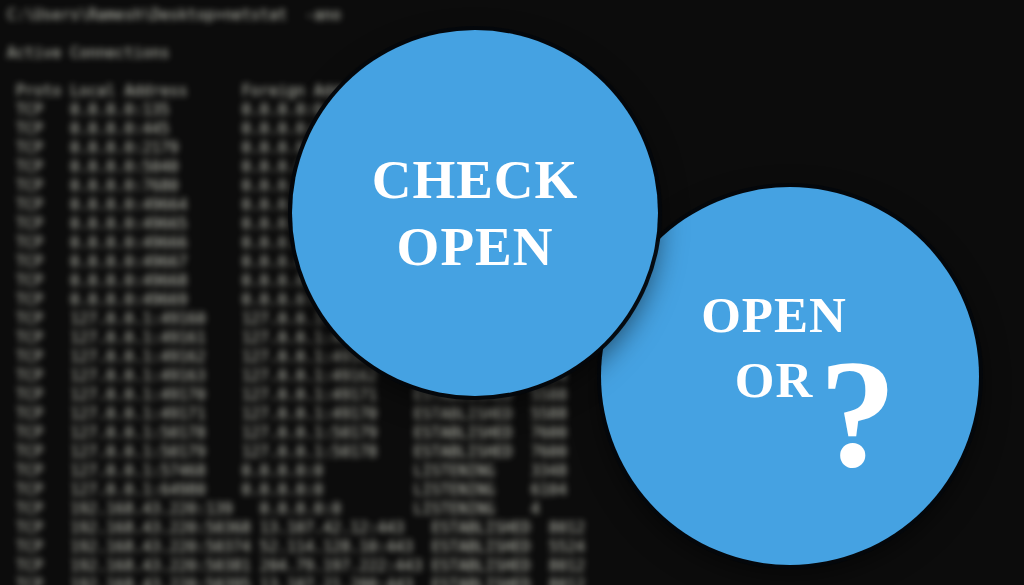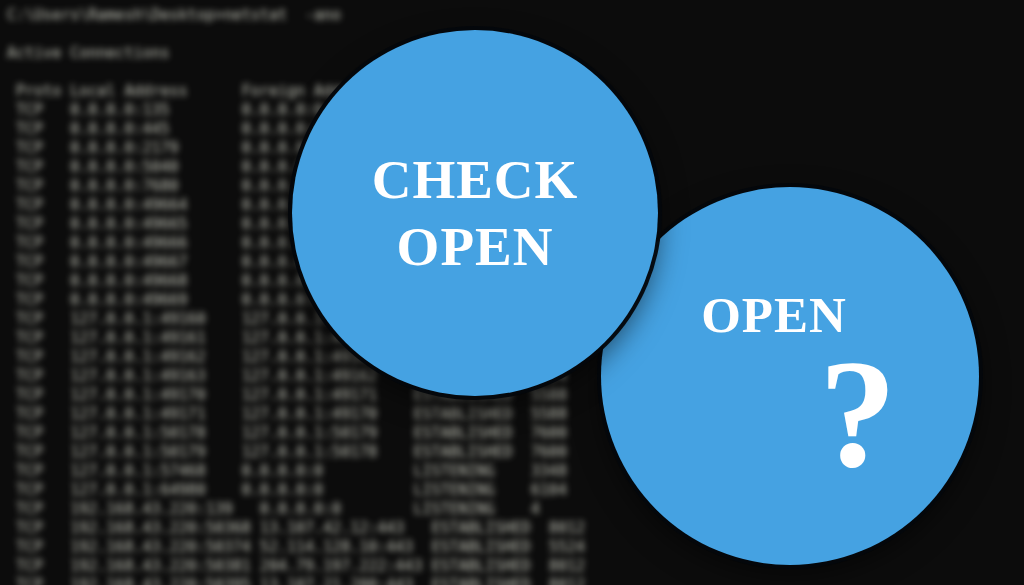--- a/index.html
+++ b/index.html
@@ -120,20 +120,21 @@
  TCP   192.168.43.220:139   0.0.0.0:0        LISTENING    4
  TCP   192.168.43.220:50368 13.107.42.12:443   ESTABLISHED  8012
  TCP   192.168.43.220:50374 52.114.128.10:443  ESTABLISHED  5524
  TCP   192.168.43.220:50381 204.79.197.222:443 ESTABLISHED  8012
  TCP   192.168.43.220:50395 13.107.21.200:443  ESTABLISHED  8012</pre>
 </div>
 
 <div class="badge-circle" id="circle-open-or-not">
   <div class="badge-lines-2">
     <span class="badge-line">OPEN</span>
+    <span class="badge-line">OR</span>
   </div>
   <span class="question-mark">?</span>
 </div>
 
 <div class="badge-circle" id="circle-check-ports">
   <span class="badge-line">CHECK</span>
   <span class="badge-line">OPEN</span>
 </div>
 
 </body></html>

